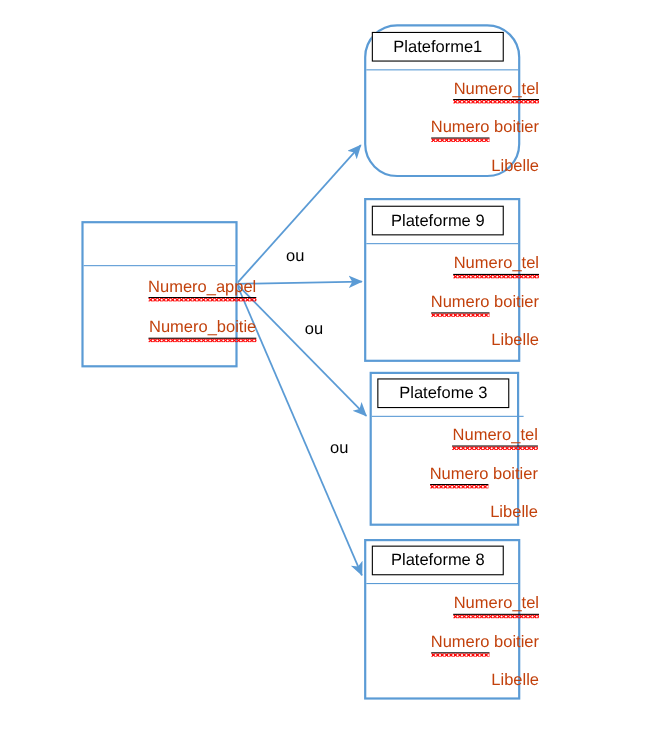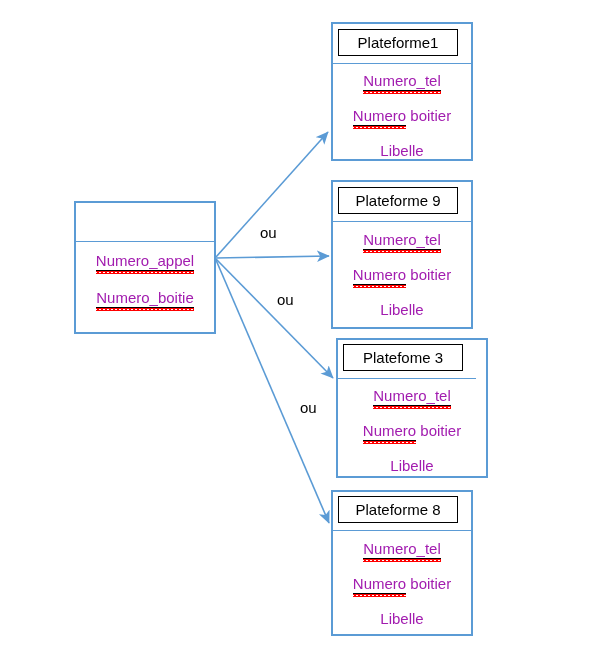--- a/index.html
+++ b/index.html
@@ -39,24 +39,25 @@
     white-space: nowrap;
   }
   .entity-sep {
     position: absolute;
     height: 0;
     border-top: 1px solid #5B9BD5;
   }
   .attr {
     position: absolute;
     width: 100%;
-    text-align: center;
+    text-align: right;
     font-size: 15px;
-    color: #a21caf;
+    color: #c2410c;
     white-space: nowrap;
+    margin-left: 19px;
   }
   .attr span.u {
     position: relative;
     border-bottom: 1px solid #000000;
     padding-bottom: 1px;
   }
   .attr span.u::after {
     content: "";
     position: absolute;
     left: 0;
@@ -113,21 +114,21 @@
     <div class="entity-sep" style="left:0px; top:38px; width:138px;"></div>
 
     <div class="attr" style="top:49px;">
       <span class="u">Numero_appel</span><span></span>
     </div>
     <div class="attr" style="top:86px;">
       <span class="u">Numero_boitie</span><span></span>
     </div>
   </div>
 
-  <div class="entity" style="left:331px; top:22px; width:142px; height:139px;">
+  <div class="entity" style="left:331px; top:22px; width:142px; height:139px;border-radius:30px;">
     <div class="entity-header" style="left:5px; top:5px; width:120px; height:27px;">
       <span>Plateforme1</span>
     </div>
     <div class="entity-sep" style="left:0px; top:39px; width:138px;"></div>
 
     <div class="attr" style="top:48px;">
       <span class="u">Numero_tel</span><span></span>
     </div>
     <div class="attr" style="top:83px;">
       <span class="u">Numero</span><span> boitier</span>
@@ -147,21 +148,21 @@
       <span class="u">Numero_tel</span><span></span>
     </div>
     <div class="attr" style="top:84px;">
       <span class="u">Numero</span><span> boitier</span>
     </div>
     <div class="attr" style="top:119px;">
       <span>Libelle</span>
     </div>
   </div>
 
-  <div class="entity" style="left:336px; top:338px; width:152px; height:140px;">
+  <div class="entity" style="left:336px; top:338px; width:136px; height:140px;">
     <div class="entity-header" style="left:5px; top:4px; width:120px; height:27px;">
       <span>Platefome 3</span>
     </div>
     <div class="entity-sep" style="left:0px; top:38px; width:138px;"></div>
 
     <div class="attr" style="top:47px;">
       <span class="u">Numero_tel</span><span></span>
     </div>
     <div class="attr" style="top:82px;">
       <span class="u">Numero</span><span> boitier</span>

